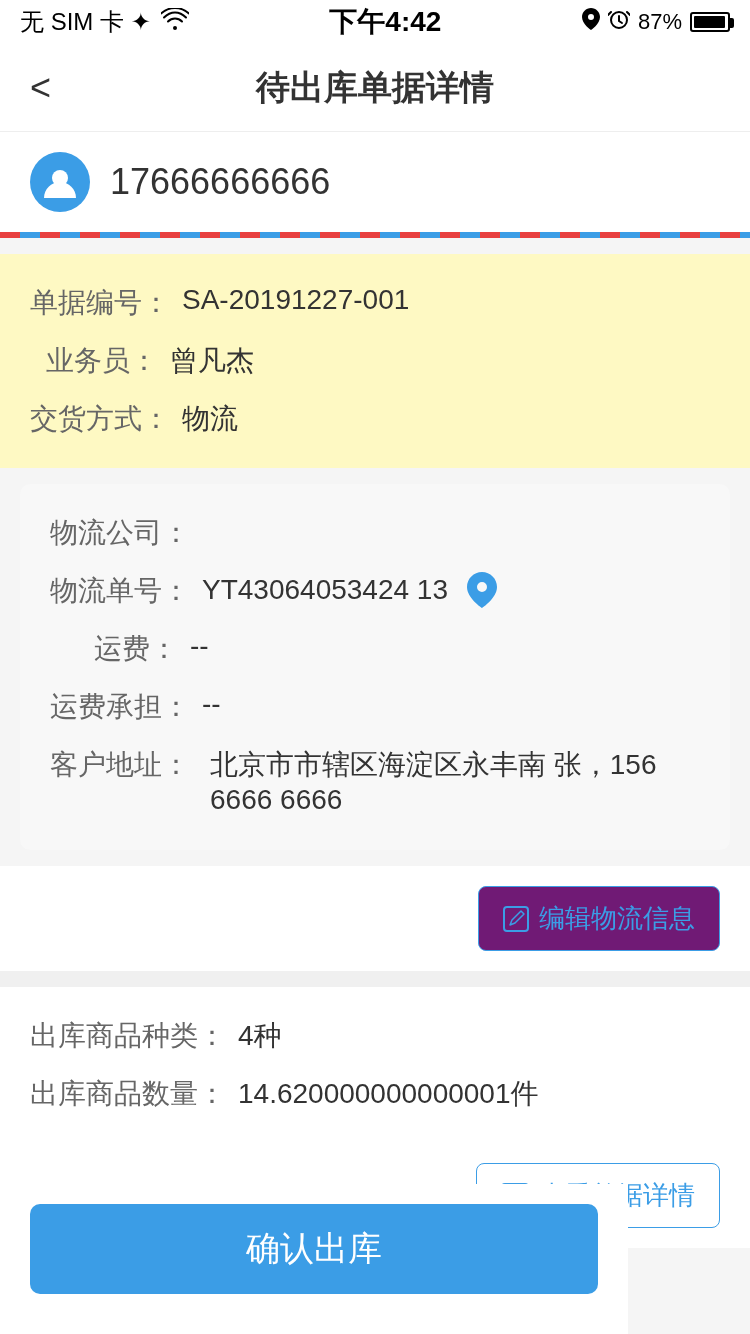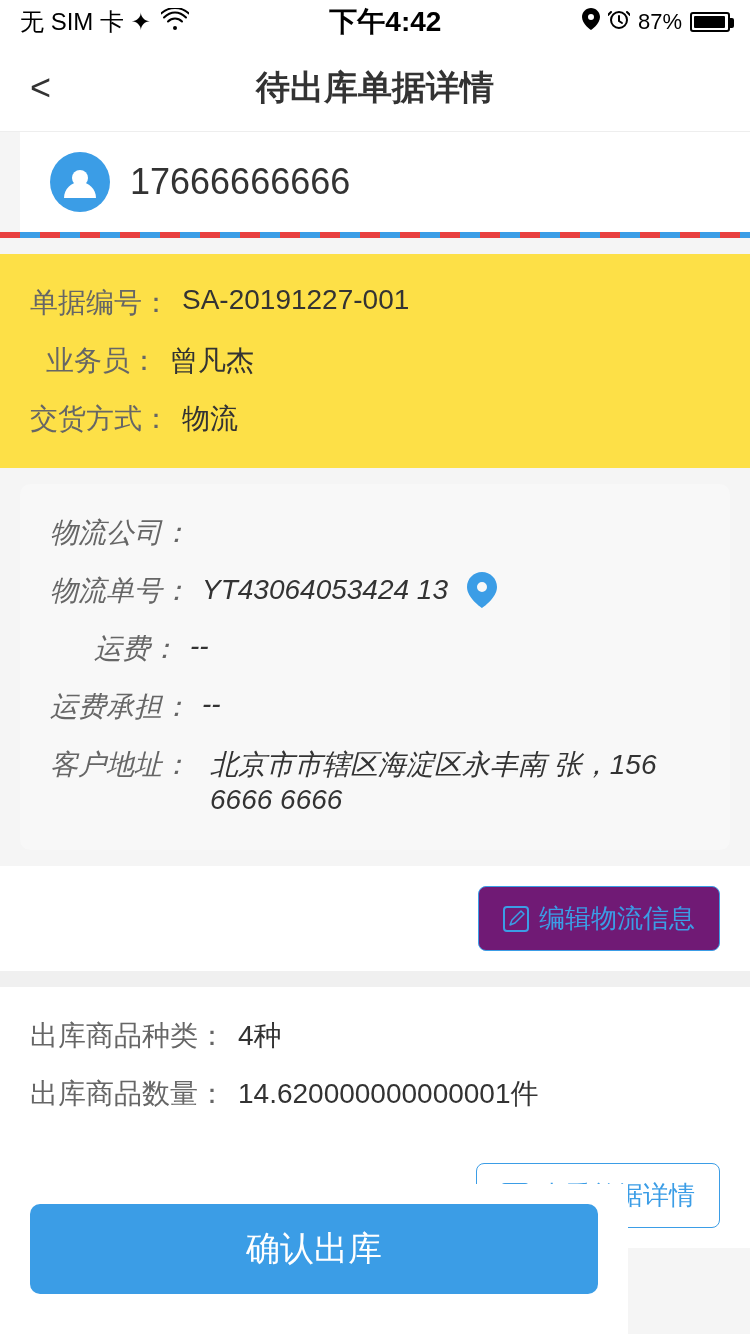--- a/index.html
+++ b/index.html
@@ -54,21 +54,20 @@
       color: #333;
     }
 
     
     .user-header {
       background: #fff;
       padding: 20px 30px;
       display: flex;
       align-items: center;
       gap: 20px;
-      margin-left: 20px;
     }
     .user-avatar {
       width: 60px;
       height: 60px;
       border-radius: 50%;
       background: #3b9de6;
       display: flex;
       align-items: center;
       justify-content: center;
     }
@@ -86,21 +85,21 @@
         90deg,
         #e84040 0px, #e84040 20px,
         #3b9de6 20px, #3b9de6 40px,
         #e84040 40px, #e84040 60px,
         #3b9de6 60px, #3b9de6 80px
       );
     }
 
     
     .info-section {
-      background: #fde047;
+      background: #fef9c3;
       padding: 30px 30px;
       margin-top: 16px;
     }
     .info-row {
       display: flex;
       align-items: flex-start;
       margin-bottom: 20px;
       font-size: 28px;
     }
     .info-row:last-child { margin-bottom: 0; }
@@ -121,21 +120,20 @@
       background: #f8f8f8;
       border-radius: 10px;
       margin: 16px 20px;
       padding: 30px;
     }
     .logistics-row {
       display: flex;
       align-items: flex-start;
       margin-bottom: 20px;
       font-size: 28px;
-      font-style: italic;
     }
     .logistics-row:last-child { margin-bottom: 4px; gap: 8px; }
     .logistics-label {
       color: #666;
       min-width: 140px;
       text-align: right;
       padding-right: 12px;
       flex-shrink: 0;
     }
     .logistics-value {

